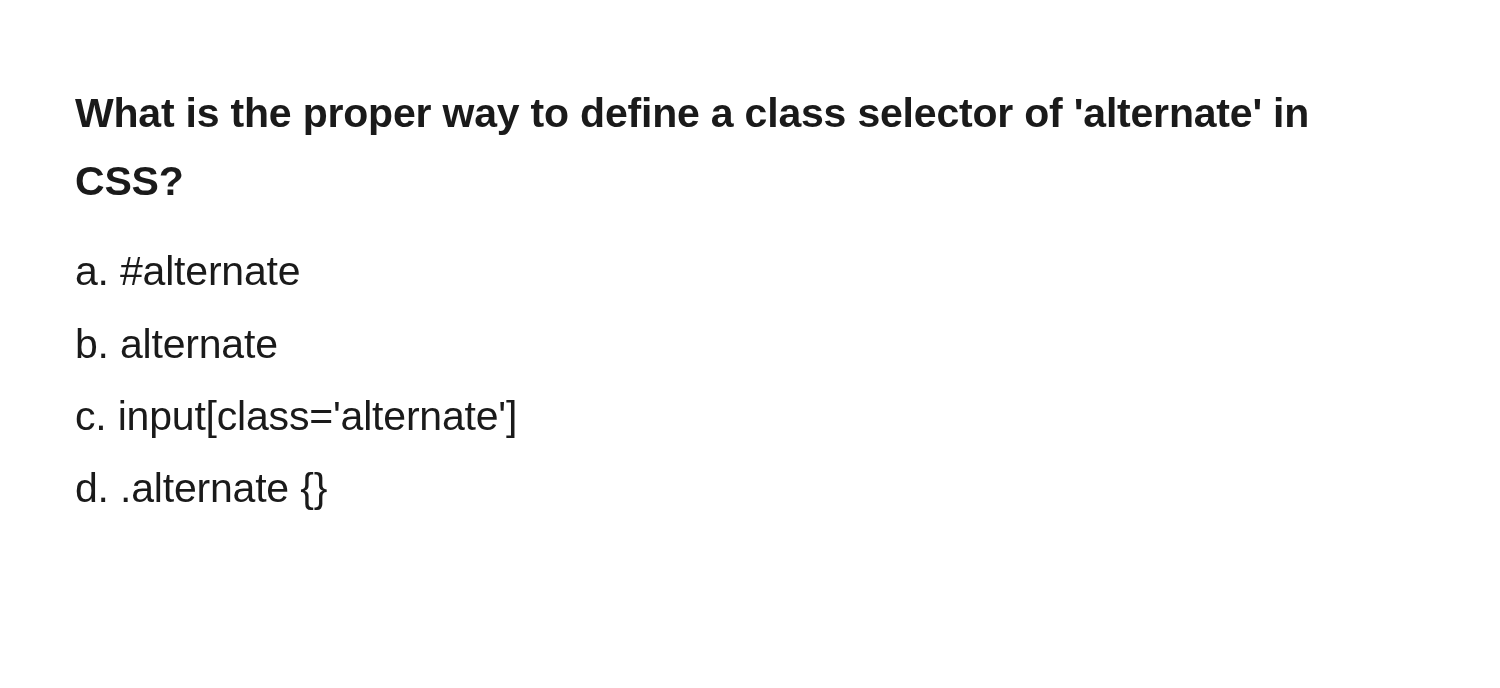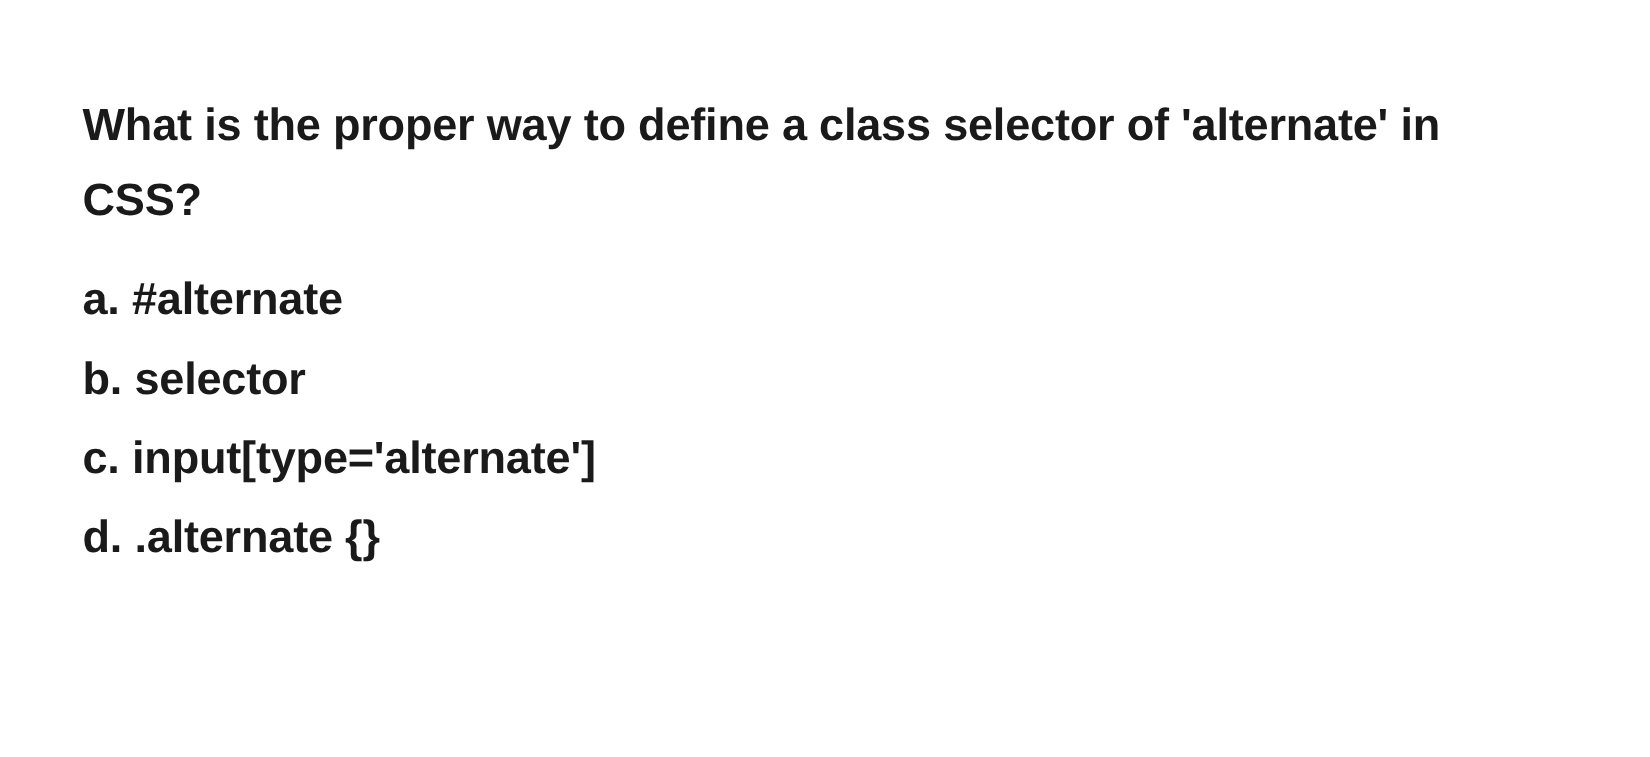--- a/index.html
+++ b/index.html
@@ -23,39 +23,39 @@
       letter-spacing: -0.2px;
     }
     .options {
       display: flex;
       flex-direction: column;
       gap: 15px;
     }
     .option {
       font-size: 41px;
       line-height: 1.4;
-      font-weight: 700;
+      font-weight: 400;
       letter-spacing: -0.2px;
     }
   </style>
 </head>
 <body>
 
 <div class="question-text">What is the proper way to define a class selector of 'alternate' in CSS?</div>
 
 <div class="options">
   <div class="option">
     <span>a.</span>
     <span>#alternate</span>
   </div>
   <div class="option">
     <span>b.</span>
-    <span>selector</span>
+    <span>alternate</span>
   </div>
   <div class="option">
     <span>c.</span>
-    <span>input[type='alternate']</span>
+    <span>input[class='alternate']</span>
   </div>
   <div class="option">
     <span>d.</span>
     <span>.alternate {}</span>
   </div>
 </div>
 
 </body></html>

